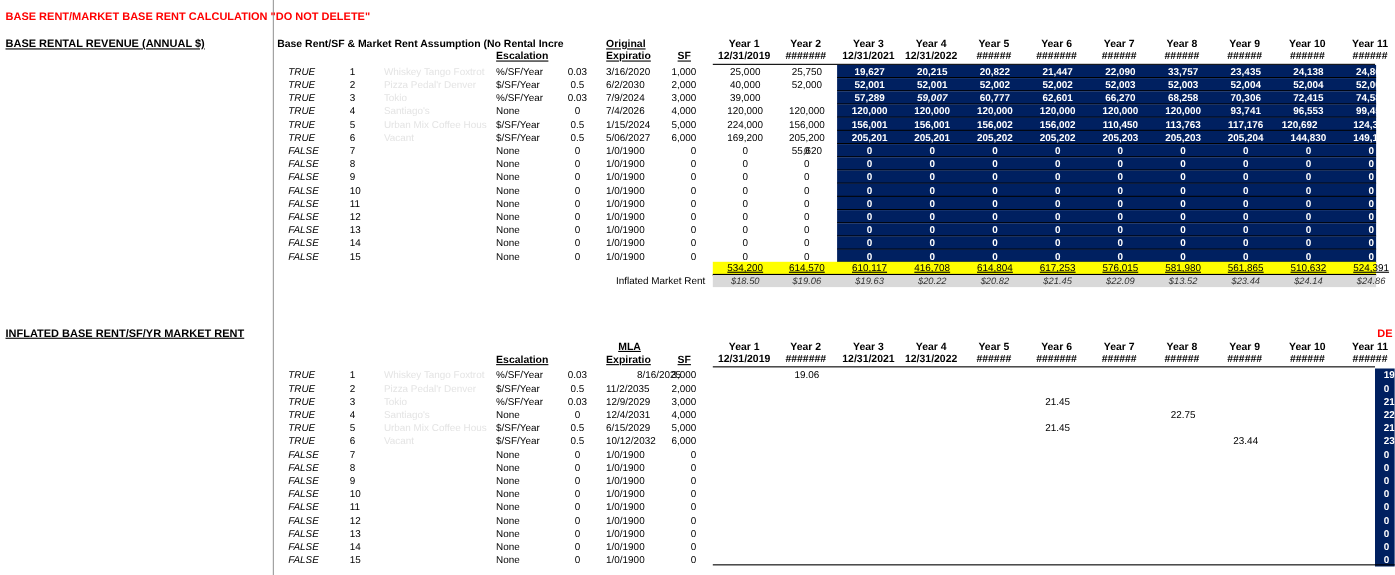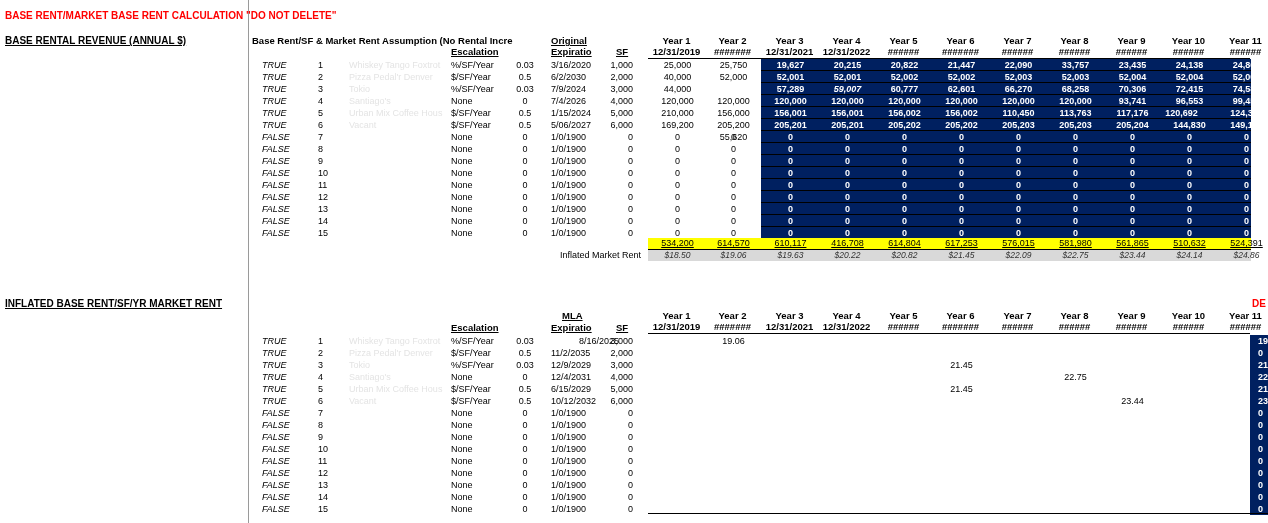--- a/index.html
+++ b/index.html
@@ -105,21 +105,21 @@
     </div>
     <div class="row" style="left:0;top:83px;width:1268px;">
       <div class="cell bool" style="left:262px;width:40px;">TRUE</div>
       <div class="cell" style="left:318px;width:12px;">3</div>
       <div class="cell tenant" style="left:349px;width:100px;">Tokio</div>
       <div class="cell" style="left:451px;width:55px;">%/SF/Year</div>
       <div class="cell c" style="left:510px;width:30px;">0.03</div>
       <div class="cell" style="left:551px;width:60px;">7/9/2024</div>
       <div class="cell r" style="left:600px;width:33px;">3,000</div>
       <div class="" style="position:absolute;left:761px;top:0;width:490px;height:12px;background:#002060;border-bottom:1px solid #000;box-sizing:border-box;"></div>
-      <div class="cell c" style="left:650px;width:55px;">44,000</div>
+      <div class="cell c" style="left:650px;width:55px;">39,000</div>
       <div class="cell c" style="left:706px;width:55px;margin-top:48px;">55,620</div>
       <div class="cell c navy" style="left:763px;width:55px;background:transparent;">57,289</div>
       <div class="cell c navy" style="left:820px;width:55px;background:transparent;font-style:italic;">59,007</div>
       <div class="cell c navy" style="left:877px;width:55px;background:transparent;">60,777</div>
       <div class="cell c navy" style="left:934px;width:55px;background:transparent;">62,601</div>
       <div class="cell c navy" style="left:991px;width:55px;background:transparent;">66,270</div>
       <div class="cell c navy" style="left:1048px;width:55px;background:transparent;">68,258</div>
       <div class="cell c navy" style="left:1105px;width:55px;background:transparent;">70,306</div>
       <div class="cell c navy" style="left:1162px;width:55px;background:transparent;">72,415</div>
       <div class="cell c navy" style="left:1219px;width:55px;background:transparent;">74,587</div>
@@ -147,21 +147,21 @@
     </div>
     <div class="row" style="left:0;top:107px;width:1268px;">
       <div class="cell bool" style="left:262px;width:40px;">TRUE</div>
       <div class="cell" style="left:318px;width:12px;">5</div>
       <div class="cell tenant" style="left:349px;width:100px;">Urban Mix Coffee Hous</div>
       <div class="cell" style="left:451px;width:55px;">$/SF/Year</div>
       <div class="cell c" style="left:510px;width:30px;">0.5</div>
       <div class="cell" style="left:551px;width:60px;">1/15/2024</div>
       <div class="cell r" style="left:600px;width:33px;">5,000</div>
       <div class="" style="position:absolute;left:761px;top:0;width:490px;height:12px;background:#002060;border-bottom:1px solid #000;box-sizing:border-box;"></div>
-      <div class="cell c" style="left:650px;width:55px;">210,000</div>
+      <div class="cell c" style="left:650px;width:55px;">224,000</div>
       <div class="cell c" style="left:706px;width:55px;">156,000</div>
       <div class="cell c navy" style="left:763px;width:55px;background:transparent;">156,001</div>
       <div class="cell c navy" style="left:820px;width:55px;background:transparent;">156,001</div>
       <div class="cell c navy" style="left:877px;width:55px;background:transparent;">156,002</div>
       <div class="cell c navy" style="left:934px;width:55px;background:transparent;">156,002</div>
       <div class="cell c navy" style="left:991px;width:55px;background:transparent;">110,450</div>
       <div class="cell c navy" style="left:1048px;width:55px;background:transparent;">113,763</div>
       <div class="cell c navy" style="left:1105px;width:55px;background:transparent;">117,176</div>
       <div class="cell c navy" style="left:1154px;width:55px;background:transparent;">120,692</div>
       <div class="cell c navy" style="left:1219px;width:55px;background:transparent;">124,312</div>
@@ -394,21 +394,21 @@
 <div class="abs" style="left:560px;top:250px;font-size:9px;">Inflated Market Rent</div>
 <div id="s1-market">
     <div class="abs gray" style="left:648px;top:250px;width:603px;height:11px;"></div>
     <div class="abs c" style="left:650px;top:250px;width:55px;line-height:11px;font-style:italic;color:#333;font-size:8.5px;">$18.50</div>
     <div class="abs c" style="left:706px;top:250px;width:55px;line-height:11px;font-style:italic;color:#333;font-size:8.5px;">$19.06</div>
     <div class="abs c" style="left:763px;top:250px;width:55px;line-height:11px;font-style:italic;color:#333;font-size:8.5px;">$19.63</div>
     <div class="abs c" style="left:820px;top:250px;width:55px;line-height:11px;font-style:italic;color:#333;font-size:8.5px;">$20.22</div>
     <div class="abs c" style="left:877px;top:250px;width:55px;line-height:11px;font-style:italic;color:#333;font-size:8.5px;">$20.82</div>
     <div class="abs c" style="left:934px;top:250px;width:55px;line-height:11px;font-style:italic;color:#333;font-size:8.5px;">$21.45</div>
     <div class="abs c" style="left:991px;top:250px;width:55px;line-height:11px;font-style:italic;color:#333;font-size:8.5px;">$22.09</div>
-    <div class="abs c" style="left:1048px;top:250px;width:55px;line-height:11px;font-style:italic;color:#333;font-size:8.5px;">$22.75</div>
+    <div class="abs c" style="left:1048px;top:250px;width:55px;line-height:11px;font-style:italic;color:#333;font-size:8.5px;">$13.52</div>
     <div class="abs c" style="left:1105px;top:250px;width:55px;line-height:11px;font-style:italic;color:#333;font-size:8.5px;">$23.44</div>
     <div class="abs c" style="left:1162px;top:250px;width:55px;line-height:11px;font-style:italic;color:#333;font-size:8.5px;">$24.14</div>
     <div class="abs c" style="left:1219px;top:250px;width:55px;line-height:11px;font-style:italic;color:#333;font-size:8.5px;">$24.86</div>
   </div>
 
 <div class="abs sec-title" style="left:5px;top:298px;">INFLATED BASE RENT/SF/YR MARKET RENT</div>
 <div class="abs red-title" style="left:1252px;top:298px;">DE</div>
 <div class="abs hdr uline" style="left:562px;top:310px;">MLA</div>
 <div class="abs hdr uline" style="left:451px;top:322px;">Escalation</div>
 <div class="abs hdr uline" style="left:551px;top:322px;width:46px;overflow:hidden;">Expiratio</div>

